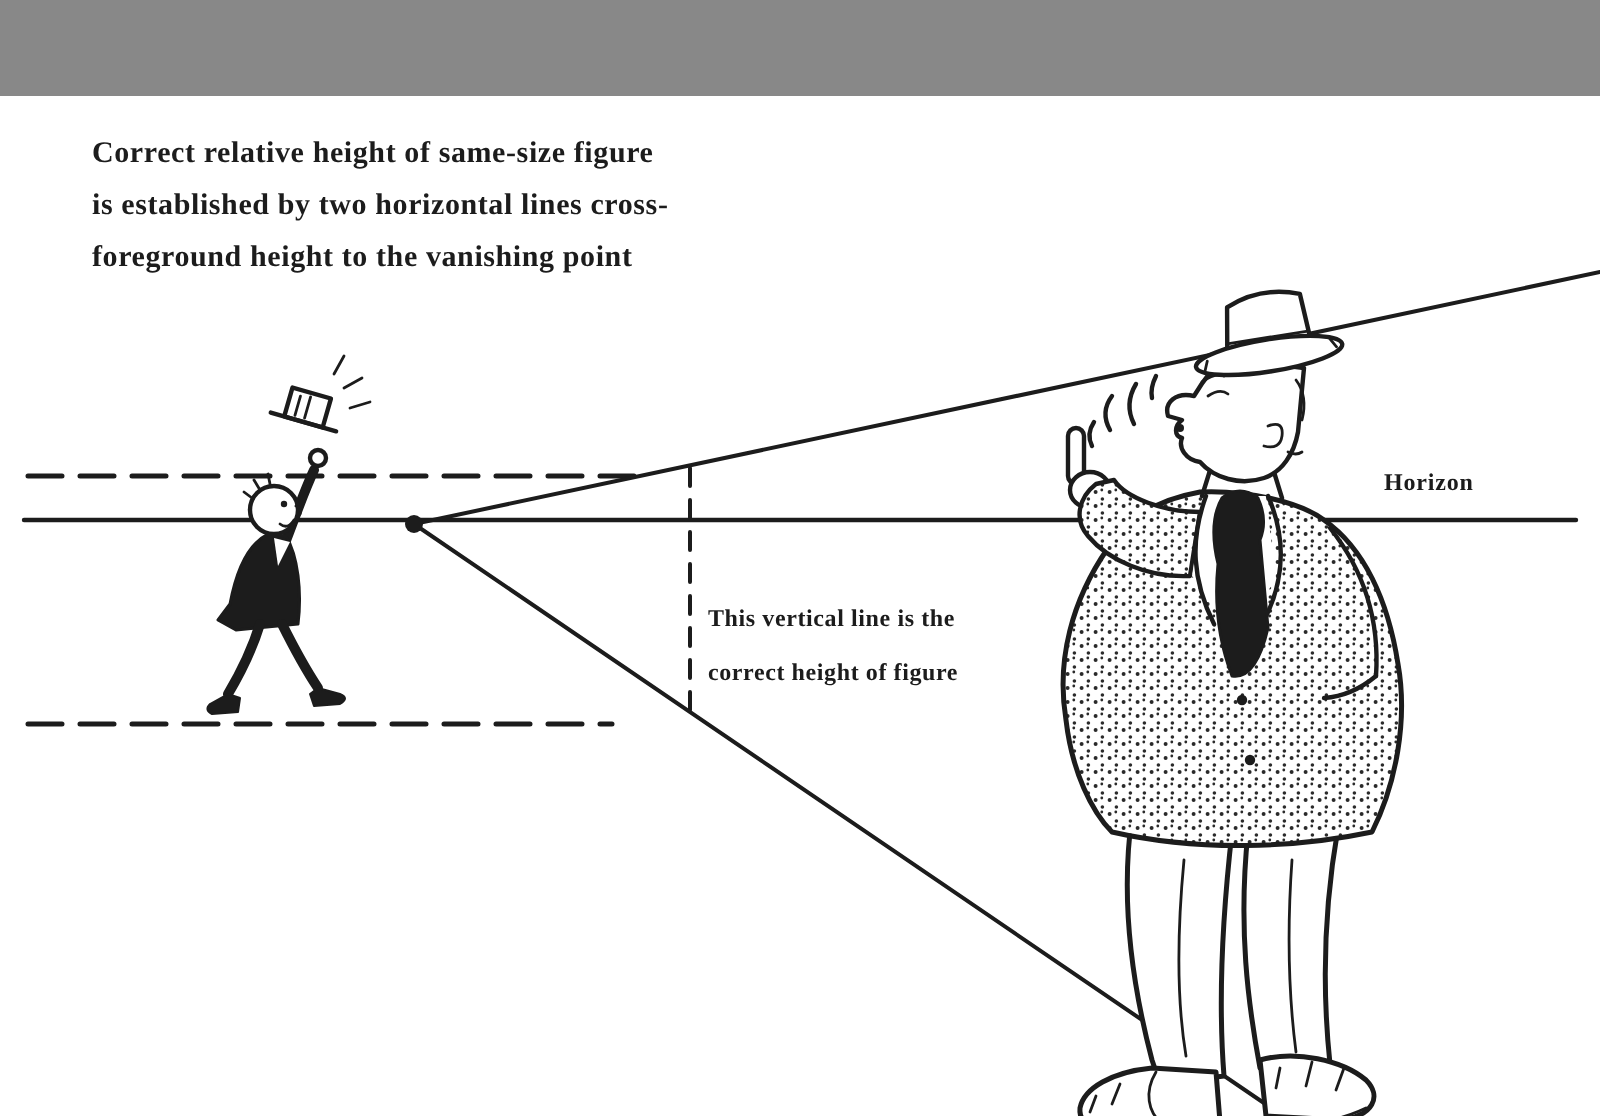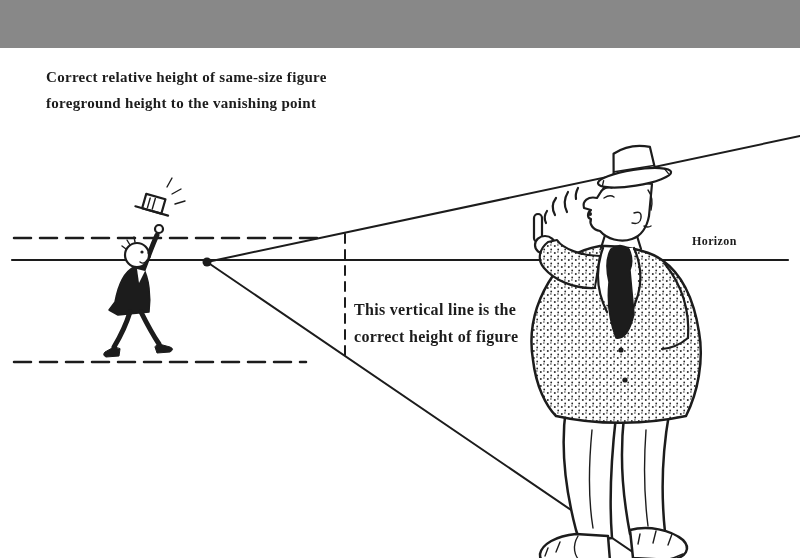--- a/index.html
+++ b/index.html
@@ -23,21 +23,21 @@
     line-height:26px;
   }
   .caption span{display:block;white-space:nowrap;}
   .horizon-label{
     position:absolute;left:692px;top:186px;
     font-size:12px;font-weight:bold;letter-spacing:.4px;
     white-space:nowrap;
   }
   .vertical-note{
     position:absolute;left:354px;top:248px;
-    font-size:16px;font-weight:bold;letter-spacing:.3px;
+    font-size:12px;font-weight:bold;letter-spacing:.3px;
     line-height:27px;
   }
   .vertical-note span{display:block;white-space:nowrap;}
   
   .s1{stroke:var(--ink);stroke-width:1.4;fill:none;}
   .s2{stroke:var(--ink);stroke-width:2.2;fill:none;}
   .s25{stroke:var(--ink);stroke-width:2.5;}
   .s5{stroke:var(--ink);stroke-width:5;fill:none;stroke-linecap:round;}
   .fw{fill:#ffffff;}
   .fi{fill:var(--ink);}
@@ -152,20 +152,21 @@
 
       <path class="s2" d="M556,150 q-6,8 -1,17 M568,144 q-6,10 -1,20 M547,163 q-4,6 -1,12 M578,140 q-3,6 -2,11"></path>
 
       <circle cx="621" cy="302" r="2.6" class="fi" stroke="none"></circle>
       <circle cx="625" cy="332" r="2.6" class="fi" stroke="none"></circle>
     </g>
   </svg>
 
   <div class="caption">
     <span>Correct relative height of same-size figure</span>
+    <span>is established by two horizontal lines cross-</span>
     <span>foreground height to the vanishing point</span>
   </div>
 
   <div class="horizon-label">Horizon</div>
 
   <div class="vertical-note">
     <span>This vertical line is the</span>
     <span>correct height of figure</span>
   </div>
 

